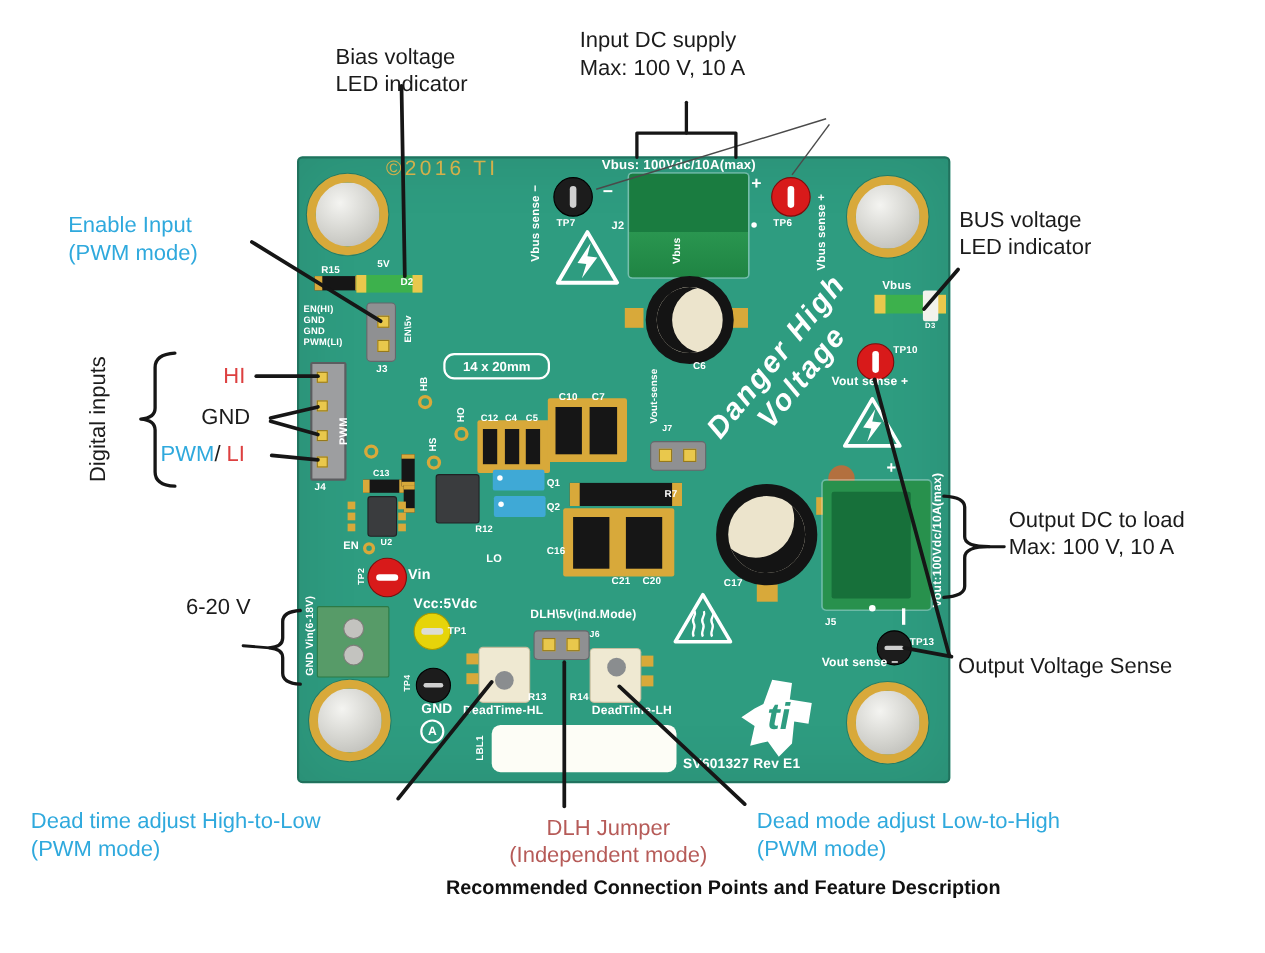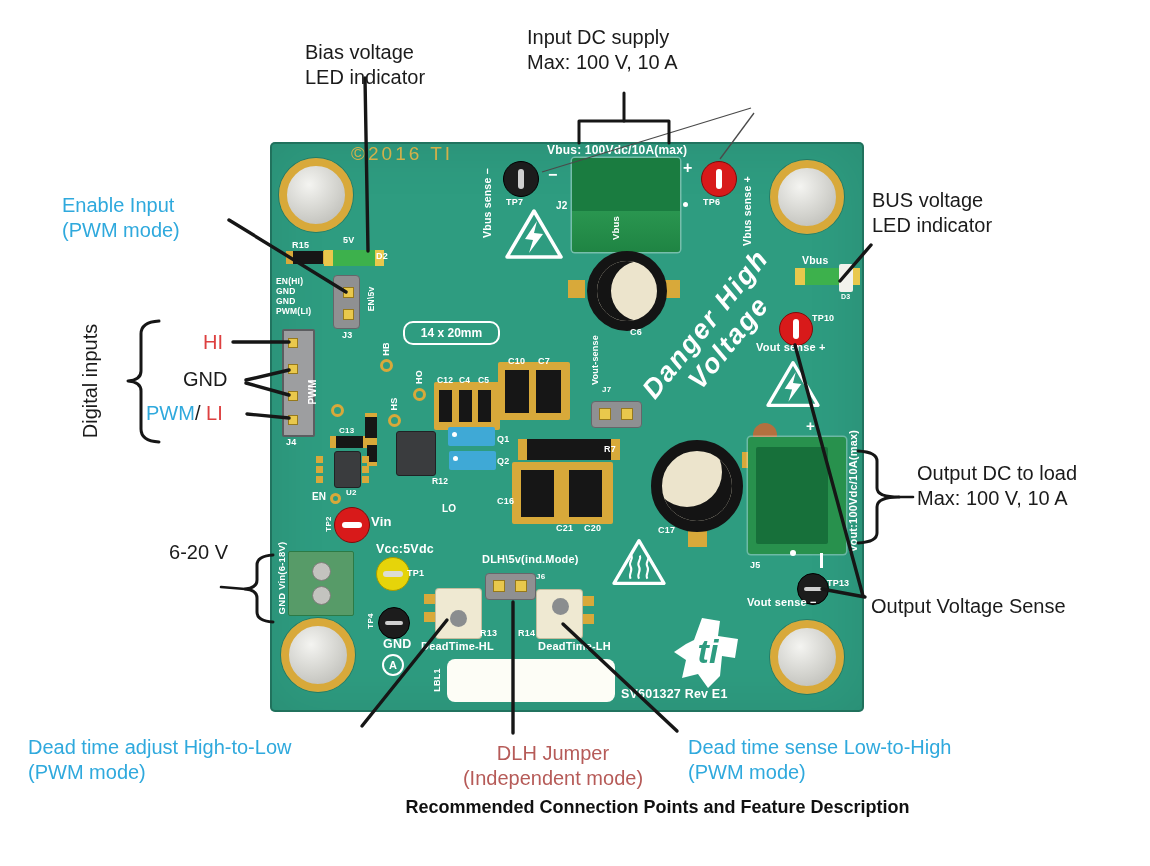--- a/index.html
+++ b/index.html
@@ -222,21 +222,21 @@
   <div class="silk" style="left:547px;top:144px;font-size:12px">Vbus: 100Vdc/10A(max)</div>
   <div class="silk" style="left:548px;top:167px;font-size:16px">−</div>
   <div class="silk" style="left:683px;top:160px;font-size:16px">+</div>
   <div class="silk vert" style="left:487px;top:203px;font-size:10.5px">Vbus sense −</div>
   <div class="silk vert" style="left:747px;top:211px;font-size:10.5px">Vbus sense +</div>
   <div class="silk" style="left:506px;top:198px;font-size:9px">TP7</div>
   <div class="silk" style="left:703px;top:198px;font-size:9px">TP6</div>
   <div class="silk" style="left:556px;top:201px">J2</div>
   <div class="silk" style="left:292px;top:241px;font-size:9px">R15</div>
   <div class="silk" style="left:343px;top:236px;font-size:9px">5V</div>
-  <div class="silk" style="left:376px;top:252px;font-size:9px">D2</div>
+  <div class="silk" style="left:364px;top:252px;font-size:9px">D2</div>
   <div class="silk" style="left:276px;top:277px;font-size:8.5px">EN(HI)</div>
   <div class="silk" style="left:276px;top:287px;font-size:8.5px">GND</div>
   <div class="silk" style="left:276px;top:297px;font-size:8.5px">GND</div>
   <div class="silk" style="left:276px;top:307px;font-size:8.5px">PWM(LI)</div>
   <div class="silk" style="left:342px;top:331px;font-size:9px">J3</div>
   <div class="silk vert" style="left:371px;top:299px;font-size:8.5px">EN\5v</div>
   <div class="silk vert" style="left:313px;top:392px">PWM</div>
   <div class="silk" style="left:286px;top:438px;font-size:9px">J4</div>
   <div class="silk" style="left:339px;top:427px;font-size:8px">C13</div>
   <div class="silk" style="left:346px;top:489px;font-size:8px">U2</div>
@@ -362,18 +362,18 @@
     <div>Dead time adjust High-to-Low</div>
     <div>(PWM mode)</div>
   </div>
 
   <div class="co brick" style="left:443px;top:741px;width:220px;text-align:center">
     <div>DLH Jumper</div>
     <div>(Independent mode)</div>
   </div>
 
   <div class="co blue" style="left:688px;top:735px">
-    <div>Dead time sense Low-to-High</div>
+    <div>Dead mode adjust Low-to-High</div>
     <div>(PWM mode)</div>
   </div>
 
   <div class="caption">Recommended Connection Points and Feature Description</div>
 </div>
 
 </body></html>

